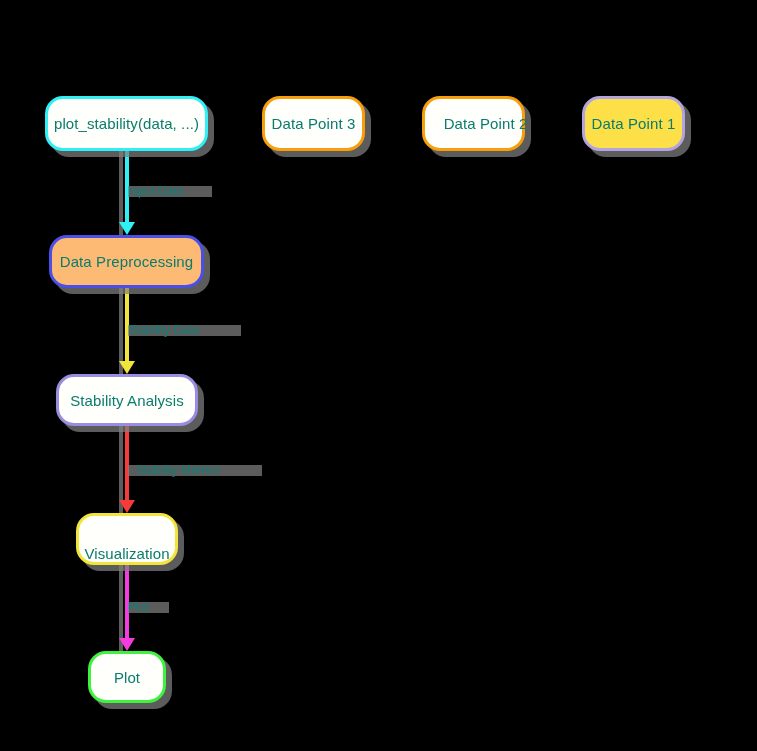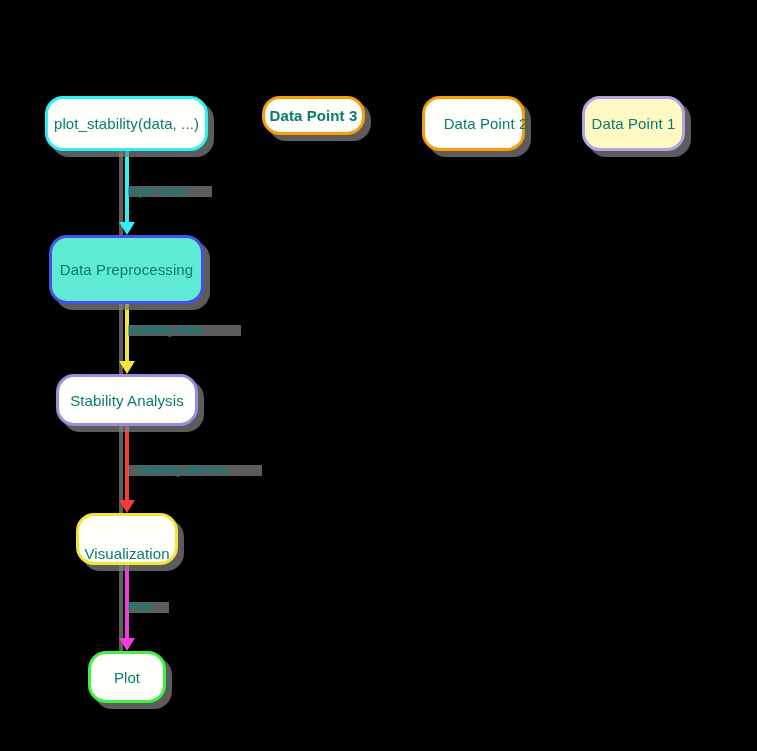--- a/index.html
+++ b/index.html
@@ -58,21 +58,21 @@
     border-left: 8px solid transparent;
     border-right: 8px solid transparent;
     z-index: 4;
   }
 
   
   .edge-label {
     position: absolute;
     color: #0f7f79;
     font-size: 12px;
-    font-weight: bold;
+    font-weight: normal;
     white-space: nowrap;
     z-index: 6;
     line-height: 13px;
   }
   .edge-label-bg {
     position: absolute;
     background: rgba(128,128,128,0.72);
     z-index: 5;
   }
 </style>
@@ -96,30 +96,30 @@
     <div class="edge-label" style="left: 128px; top: 185px;">Input Data</div>
     <div class="edge-label-bg" style="left: 128px; top: 325px; width: 112.8px; height: 11px;"></div>
     <div class="edge-label" style="left: 128px; top: 324px;">Stability Data</div>
     <div class="edge-label-bg" style="left: 128px; top: 465px; width: 134.4px; height: 11px;"></div>
     <div class="edge-label" style="left: 136px; top: 464px;">Stability Metrics</div>
     <div class="edge-label-bg" style="left: 128px; top: 602px; width: 40.8px; height: 11px;"></div>
     <div class="edge-label" style="left: 128px; top: 601px;">Plot</div>
     <div class="node" style="left: 45px; top: 96px; width: 163px; height: 55px; border-color: rgb(47, 240, 245); background: rgb(255, 255, 251); color: rgb(10, 124, 110);">
       <span>plot_stability(data, ...)</span>
     </div>
-    <div class="node" style="left: 262px; top: 96px; width: 103px; height: 39px; border-color: rgb(247, 158, 10); background: rgb(255, 255, 251); color: rgb(10, 124, 110); font-weight: bold;">
+    <div class="node" style="left: 262px; top: 96px; width: 103px; height: 55px; border-color: rgb(247, 158, 10); background: rgb(255, 255, 251); color: rgb(10, 124, 110);">
       <span>Data Point 3</span>
     </div>
     <div class="node" style="left: 422px; top: 96px; width: 103px; height: 55px; border-color: rgb(247, 158, 10); background: rgb(255, 255, 251); color: rgb(10, 124, 110); padding-left: 24px;">
       <span>Data Point 2</span>
     </div>
-    <div class="node" style="left: 582px; top: 96px; width: 103px; height: 55px; border-color: rgb(179, 164, 224); background: #fef9c3; color: rgb(10, 124, 110);">
+    <div class="node" style="left: 582px; top: 96px; width: 103px; height: 55px; border-color: rgb(179, 164, 224); background: #fde047; color: rgb(10, 124, 110);">
       <span>Data Point 1</span>
     </div>
-    <div class="node" style="left: 49px; top: 235px; width: 155px; height: 69px; border-color: rgb(74, 79, 232); background: #5eead4; color: rgb(10, 124, 110);">
+    <div class="node" style="left: 49px; top: 235px; width: 155px; height: 53px; border-color: rgb(74, 79, 232); background: #fdba74; color: rgb(10, 124, 110);">
       <span>Data Preprocessing</span>
     </div>
     <div class="node" style="left: 56px; top: 374px; width: 142px; height: 52px; border-color: rgb(154, 140, 224); background: rgb(255, 255, 251); color: rgb(10, 124, 110);">
       <span>Stability Analysis</span>
     </div>
     <div class="node" style="left: 76px; top: 513px; width: 102px; height: 52px; border-color: rgb(242, 229, 58); background: rgb(255, 255, 251); color: rgb(10, 124, 110); align-items: flex-end;">
       <span>Visualization</span>
     </div>
     <div class="node" style="left: 88px; top: 651px; width: 78px; height: 52px; border-color: rgb(62, 242, 62); background: rgb(255, 255, 251); color: rgb(10, 124, 110);">
       <span>Plot</span>

